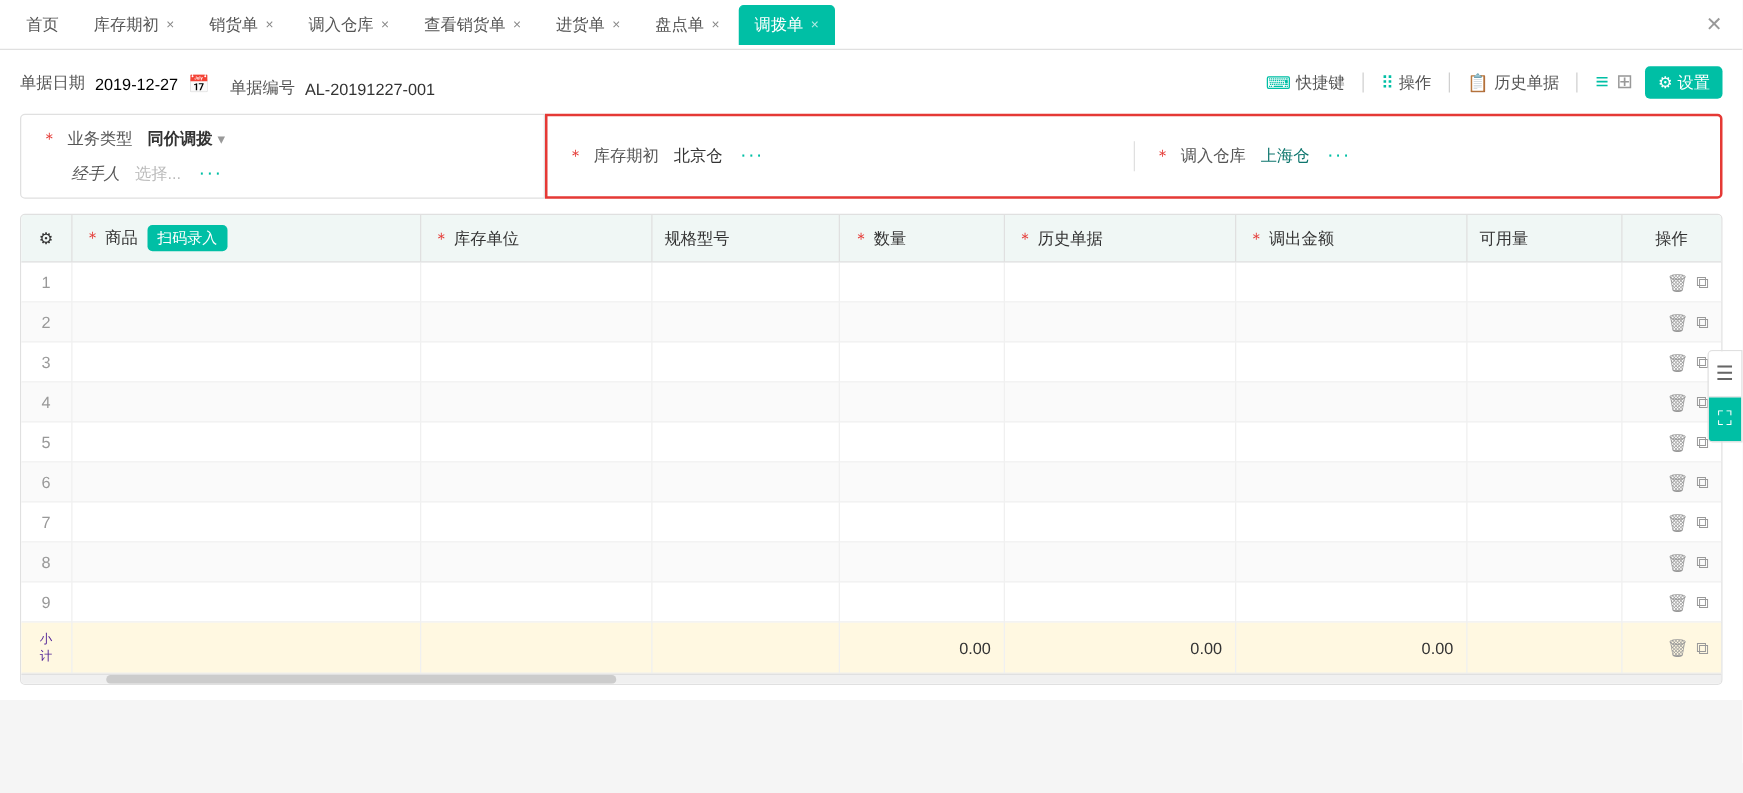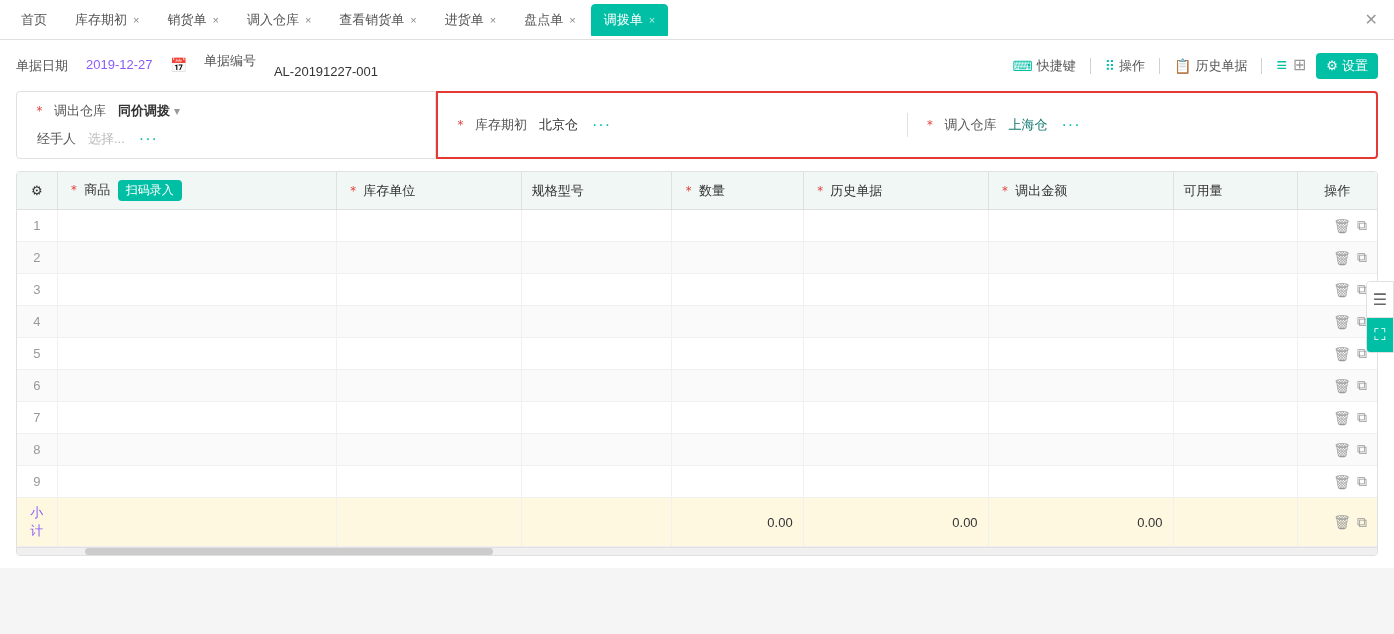--- a/index.html
+++ b/index.html
@@ -25,21 +25,21 @@
 
     
     .content { background: #fff; padding: 12px 16px; }
 
     
     .header-row {
       display: flex; align-items: center; justify-content: space-between;
       margin-bottom: 12px;
     }
     .header-left { display: flex; align-items: center; gap: 16px; }
-    .header-field { display: flex; align-items: flex-start; gap: 18px; font-size: 13px; }
+    .header-field { display: flex; align-items: flex-end; gap: 8px; font-size: 13px; }
     .header-field label { color: #555; }
     .header-field span { color: #333; font-weight: 500; }
     .cal-icon { color: #00bfa5; cursor: pointer; font-size: 14px; }
 
     .header-right { display: flex; align-items: center; gap: 10px; color: #555; font-size: 13px; }
     .header-action { display: flex; align-items: center; gap: 4px; cursor: pointer; color: #555; }
     .header-action .icon { font-size: 14px; }
 
     .btn-settings {
       background: #00bfa5; color: #fff; border: none; border-radius: 4px;
@@ -70,21 +70,21 @@
     tbody tr { background: #fff; }
     tbody tr:nth-child(even) { background: #fafafa; }
     tbody td {
       padding: 6px 10px; border-bottom: 1px solid #f0f0f0; border-right: 1px solid #f0f0f0;
       height: 32px; color: #333;
     }
     tbody td:last-child { border-right: none; }
     tbody td.row-num { color: #999; text-align: center; width: 40px; }
 
     .subtotal-row td { background: #fff8e1; font-weight: 500; }
-    .subtotal-row .row-num { color: #8b5cf6; font-size: 13px; }
+    .subtotal-row .row-num { color: #4c1d95; font-size: 10px; }
 
     
     .row-actions { display: flex; align-items: center; gap: 6px; justify-content: flex-end; }
     .action-icon { color: #999; cursor: pointer; font-size: 14px; }
 
     
     .scan-btn {
       background: #00bfa5; color: #fff; border: none; border-radius: 4px;
       padding: 2px 8px; font-size: 12px; cursor: pointer; margin-left: 4px;
     }
@@ -150,21 +150,21 @@
   </div>
   <span class="main-close">✕</span>
 </div>
 
 <div class="content">
 
   <div class="header-row">
     <div class="header-left">
       <div class="header-field">
         <label>单据日期</label>
-        <span style="color:#8b5cf6;font-weight:500;">2019-12-27</span>
+        <span style="color:#000000;font-weight:500;">2019-12-27</span>
         <span class="cal-icon">📅</span>
       </div>
       <div class="header-field">
         <label>单据编号</label>
         <span style="color:#333;font-weight:500;margin-top:12px;">AL-20191227-001</span>
       </div>
     </div>
     <div class="header-right">
       <div class="header-action">
         <span class="icon" style="color:#00bfa5;">⌨</span>
@@ -190,28 +190,28 @@
         <span>设置</span>
       </button>
     </div>
   </div>
 
   <div style="display:flex; gap:0; margin-bottom:12px;">
 
     <div style="border:1px solid #e0e0e0; padding:10px 16px; display:flex; flex-direction:column; gap:10px; width:420px; border-radius:4px 0 0 4px;">
       <div class="form-field">
         <span class="required">＊</span>
-        <span class="field-label">调出仓库</span>
+        <span class="field-label">业务类型</span>
         <div class="field-select">
           <span style="color:#333;font-weight:700;margin-left:6px;">同价调拨</span>
           <span class="dropdown-icon">▾</span>
         </div>
       </div>
       <div class="form-field">
-        <span class="field-label" style="margin-left:4px;">经手人</span>
+        <span class="field-label" style="margin-left:24px;font-style:italic;">经手人</span>
         <span style="color:#bbb;margin-left:6px;">选择...</span>
         <span class="more-icon">···</span>
       </div>
     </div>
 
     <div style="border:2px solid #e53935; border-radius:0 4px 4px 0; padding:10px 16px; flex:1; display:flex; align-items:center;">
       <div class="warehouse-field">
         <span class="required">＊</span>
         <span class="field-label">库存期初</span>
         <span style="color:#333;font-weight:400;margin-left:6px;">北京仓</span>

